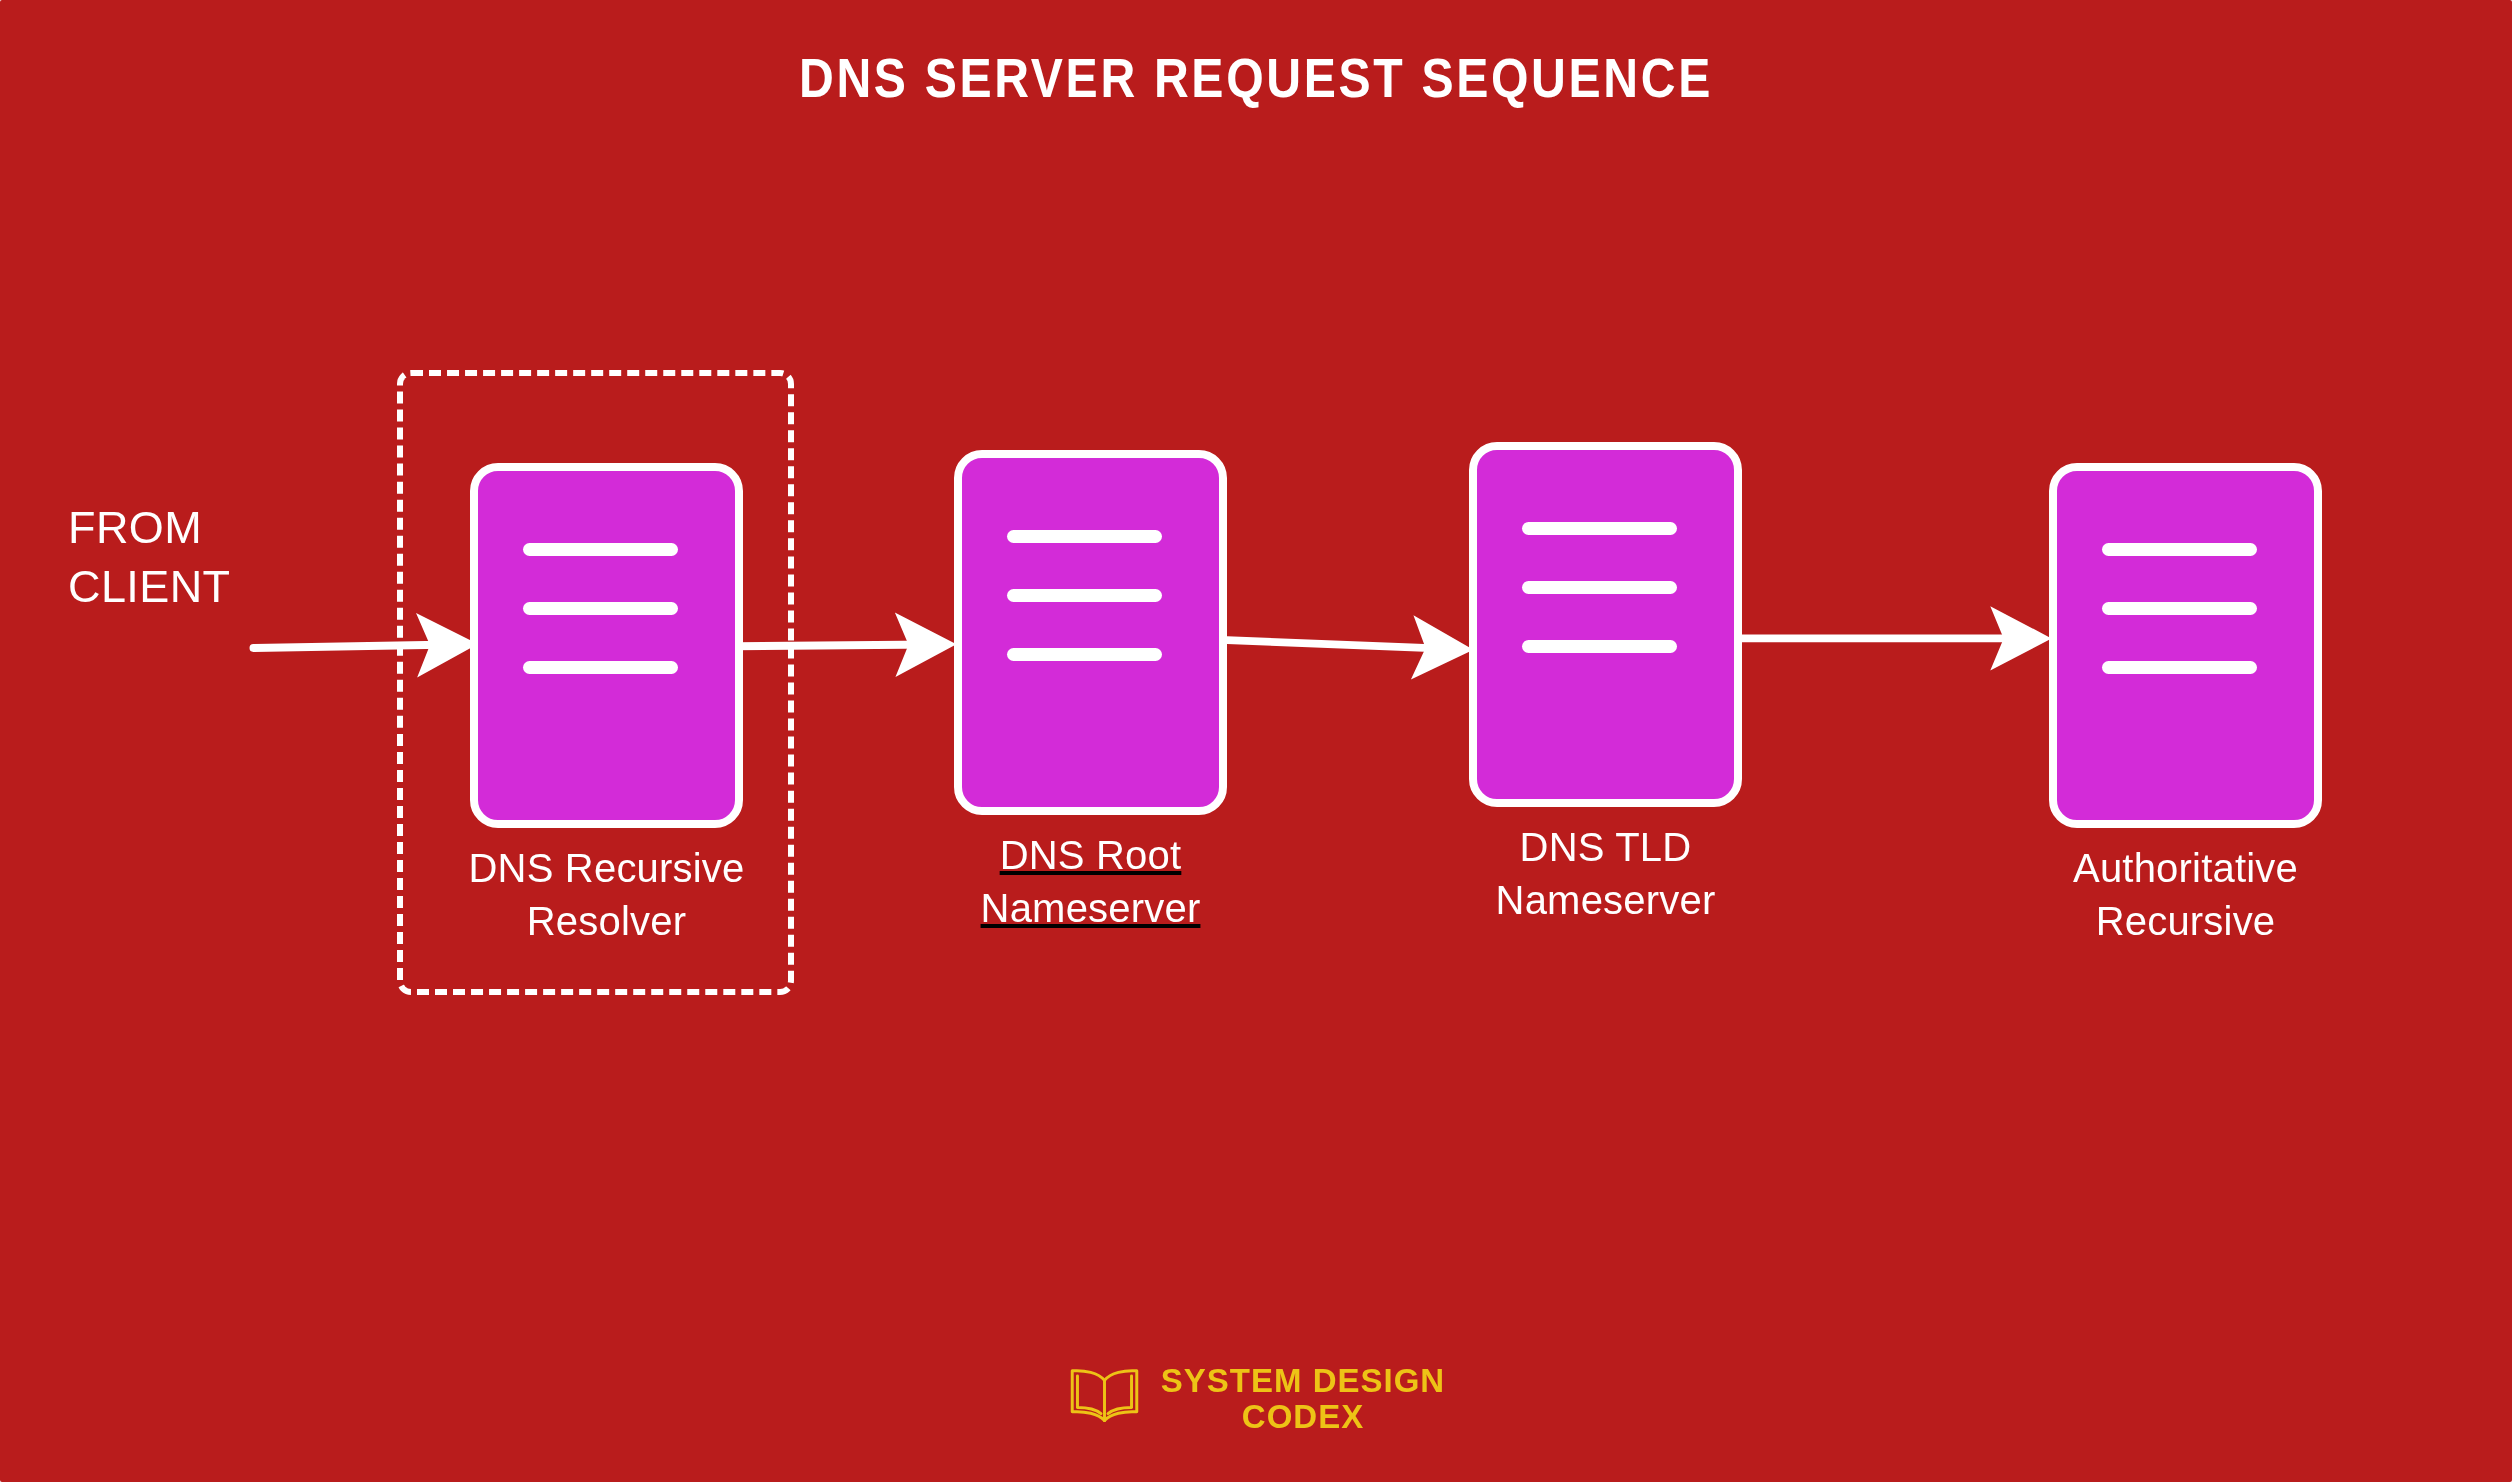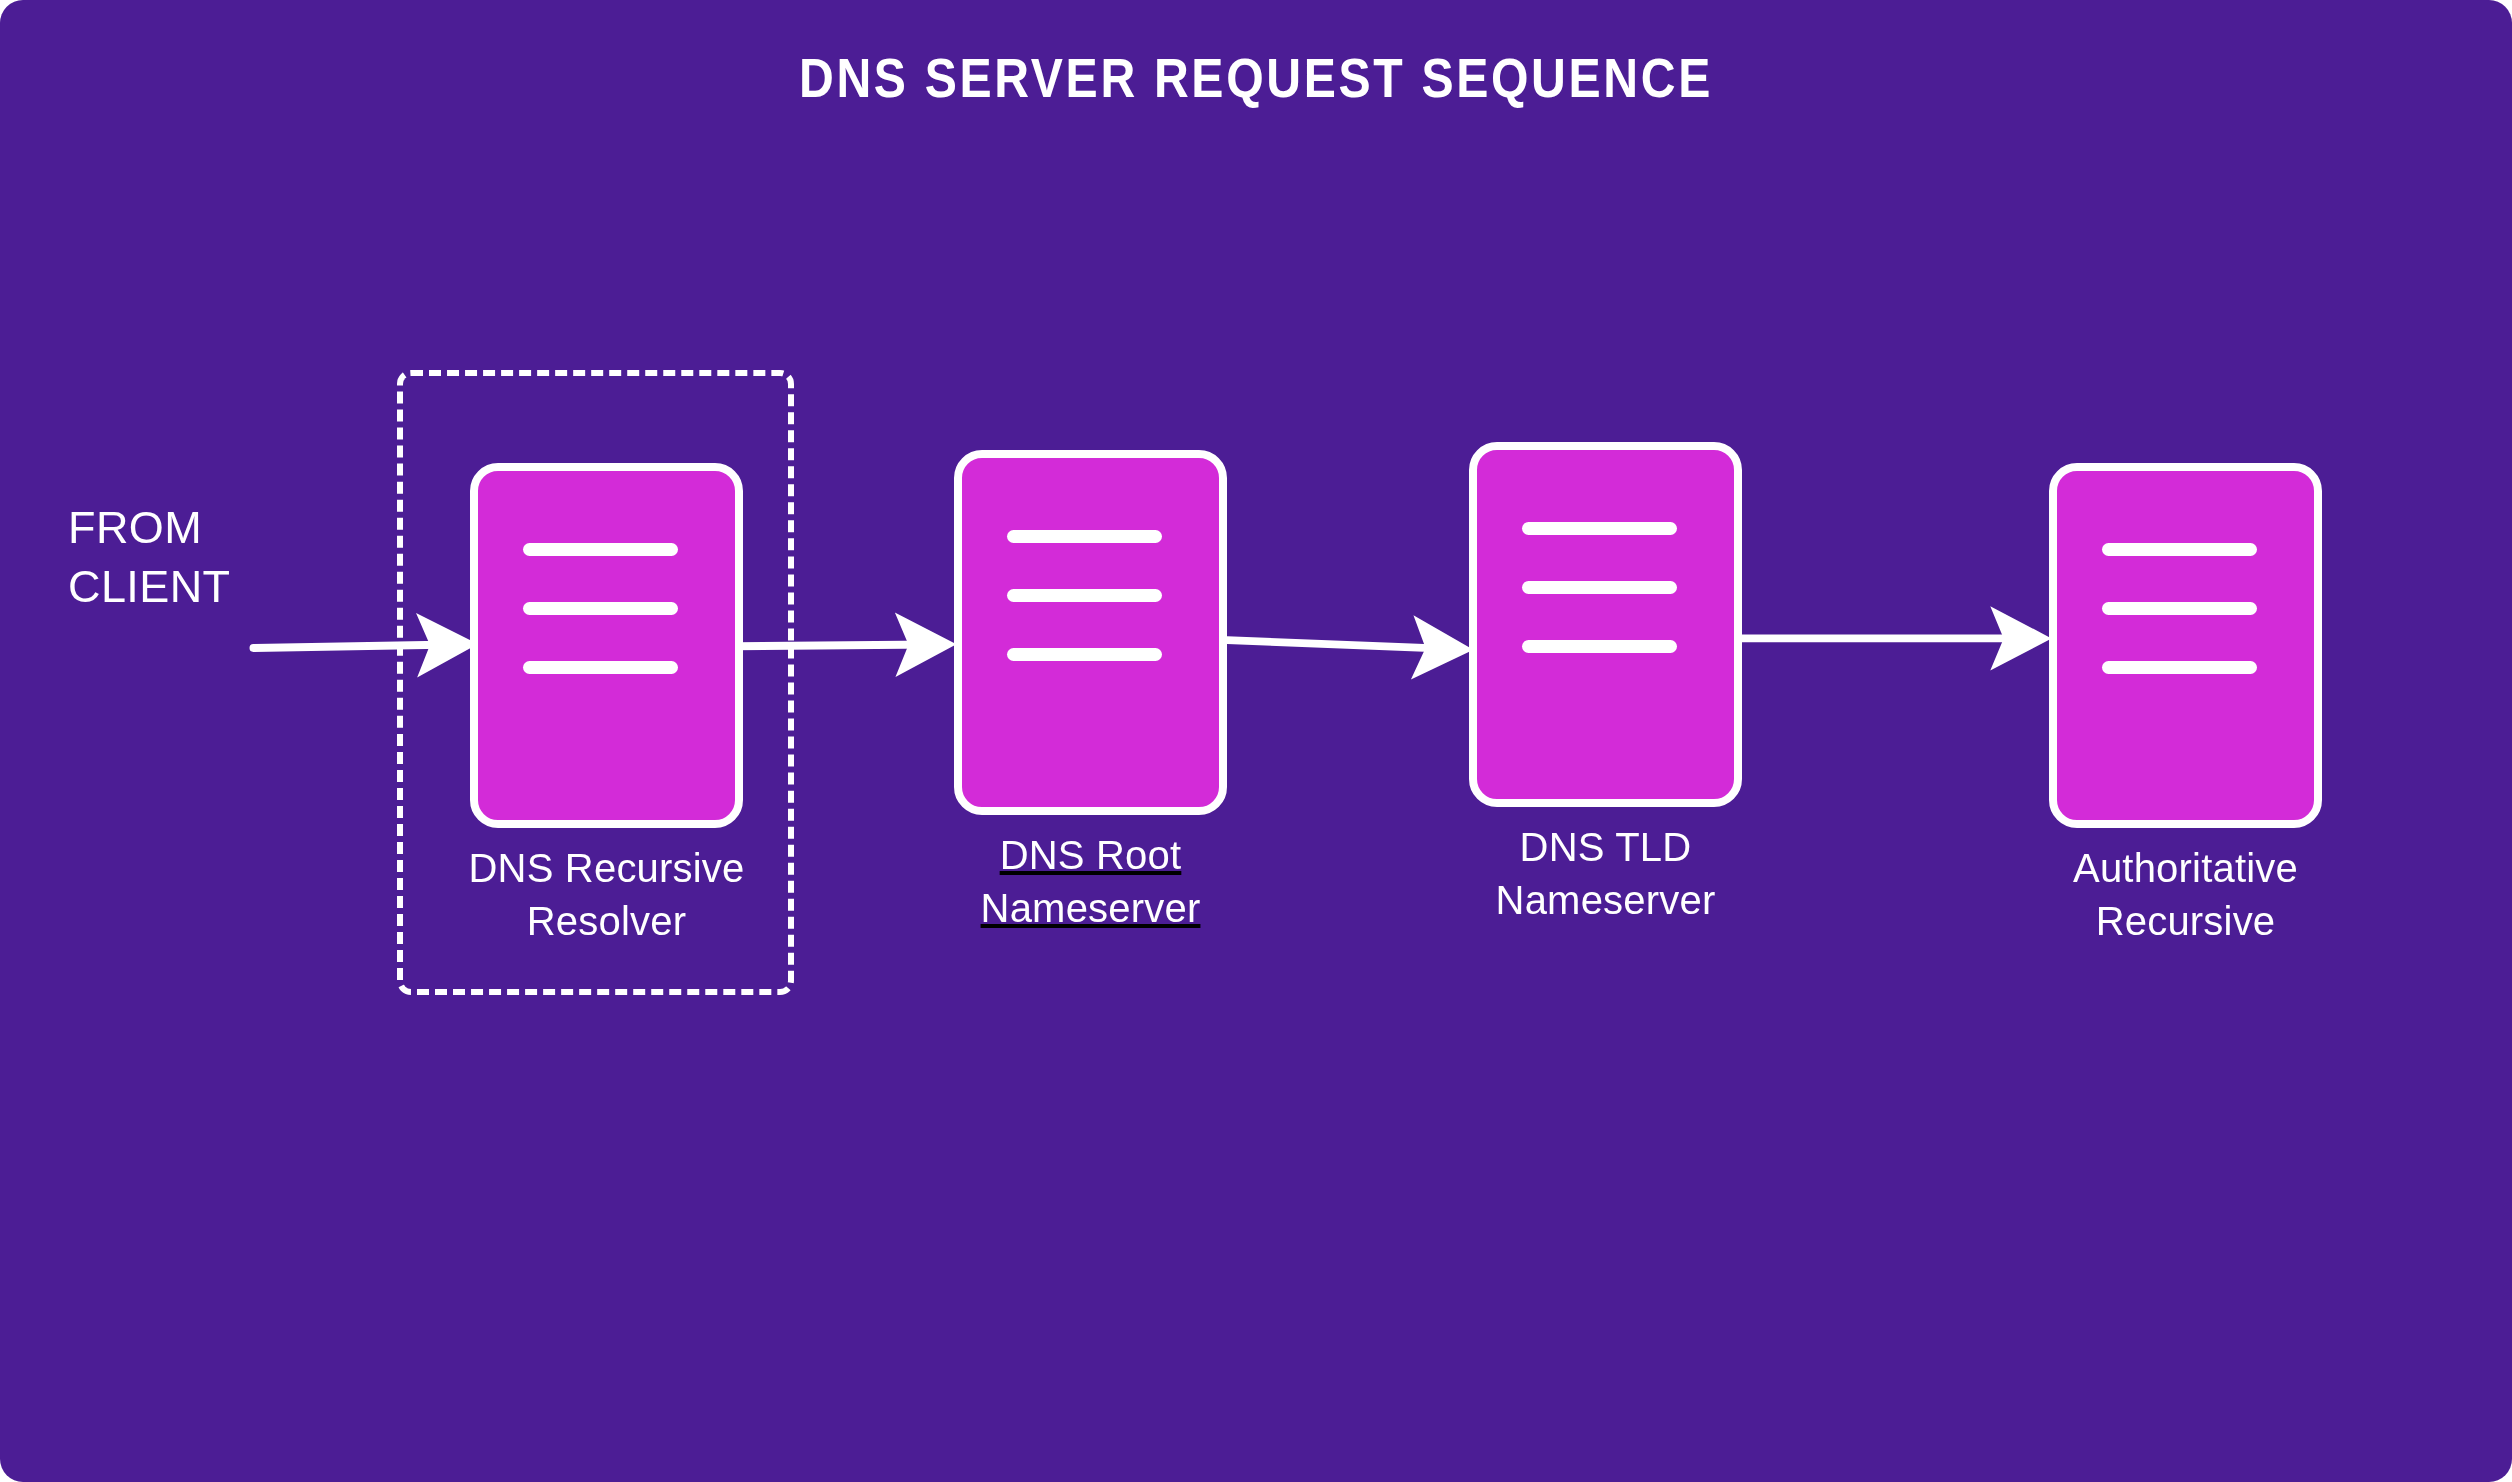--- a/index.html
+++ b/index.html
@@ -11,22 +11,22 @@
     width: 2512px;
     height: 1482px;
     overflow: hidden;
     font-family: "Liberation Sans", sans-serif;
   }
 
   #canvas {
     position: relative;
     width: 2512px;
     height: 1482px;
-    background: #4c1d95;
-    border-radius: 23px;
+    background: #b91c1c;
+    border-radius: 2px;
     overflow: hidden;
   }
 
   
   #title {
     position: absolute;
     top: 45px;
     left: 0;
     width: 100%;
     text-align: center;
@@ -217,15 +217,32 @@
   <div class="node" style="left:2049px; top:463px;">
     <div class="server-icon">
       <div class="server-line l1"></div>
       <div class="server-line l2"></div>
       <div class="server-line l3"></div>
     </div>
     <div class="node-label wide">Authoritative
 Recursive</div>
   </div>
 
+  <div id="logo">
+    <span>
+      <svg width="75" height="58" viewBox="0 0 86 66" xmlns="http://www.w3.org/2000/svg">
+        <g fill="none" stroke="#edc316" stroke-width="3.4" stroke-linejoin="round" stroke-linecap="round">
+          <path d="M43,14 C36,5 20,2 6,3 L6,50 C20,49 36,52 43,60"></path>
+          <path d="M43,14 C50,5 66,2 80,3 L80,50 C66,49 50,52 43,60"></path>
+          <path d="M43,14 L43,60"></path>
+          <path d="M12,9 L12,45 C22,45 33,47 39,52"></path>
+          <path d="M74,9 L74,45 C64,45 53,47 47,52"></path>
+        </g>
+      </svg>
+    </span>
+    <span id="logo-text">
+      <span class="l1">SYSTEM DESIGN</span>
+      <span class="l2">CODEX</span>
+    </span>
+  </div>
 
 </div>
 
 
 </body></html>

